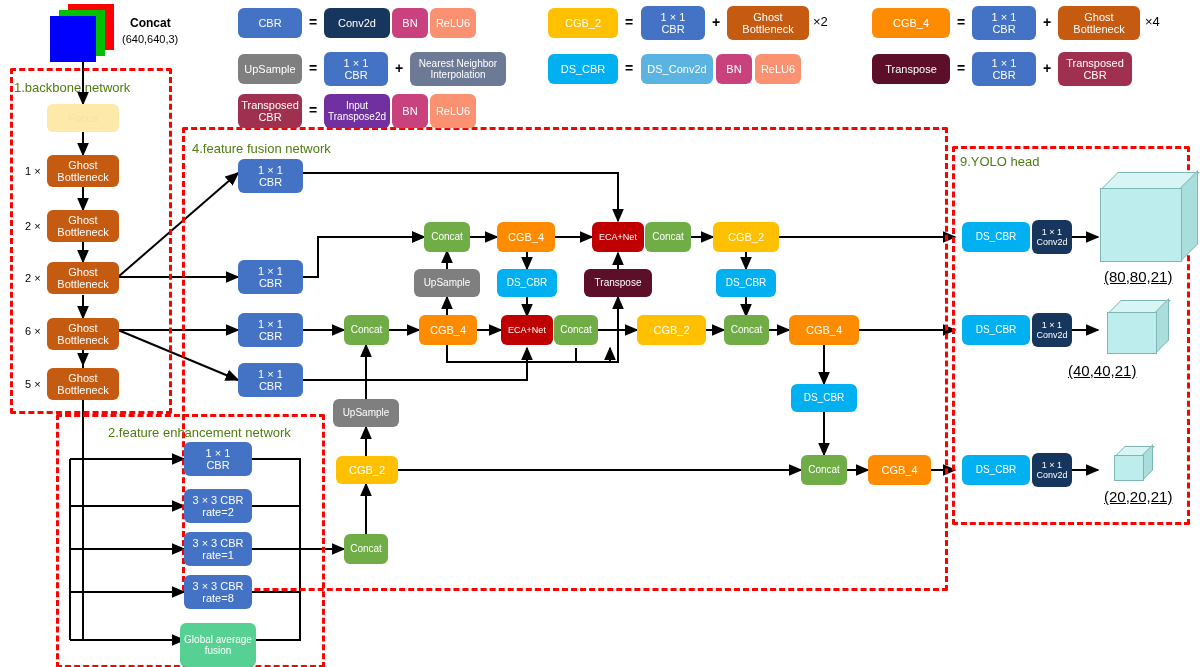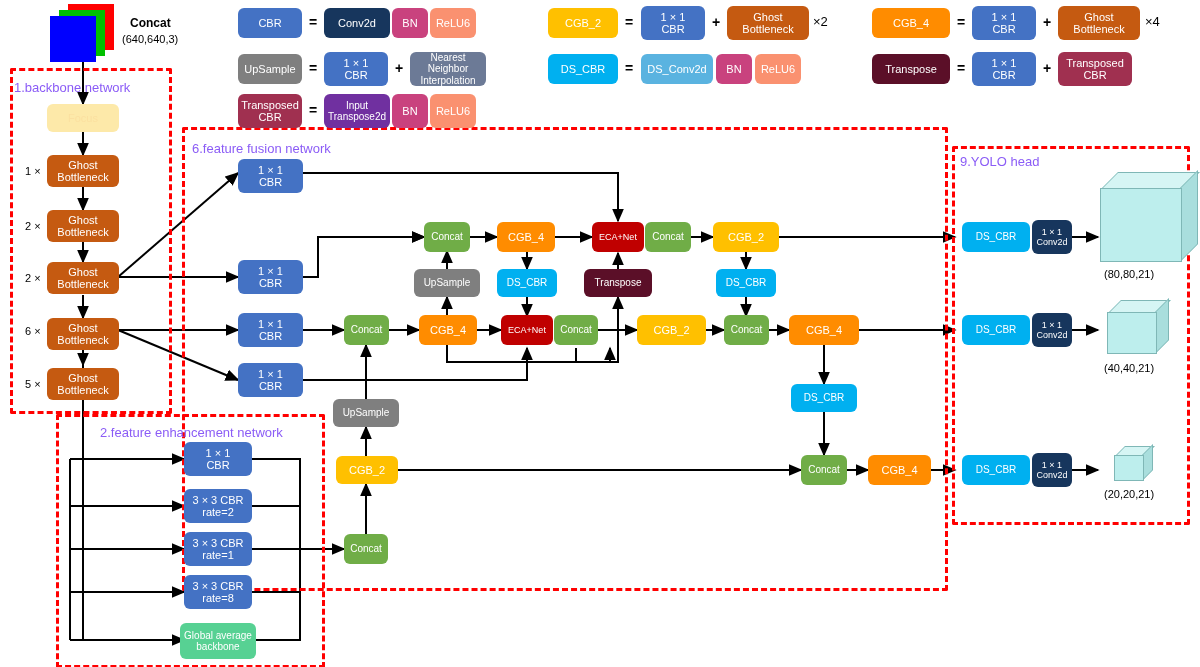--- a/index.html
+++ b/index.html
@@ -7,38 +7,38 @@
        font-family:"Liberation Sans","DejaVu Sans",sans-serif;}
   #stage{position:absolute;left:0;top:0;width:1200px;height:667px;}
   svg#wires{position:absolute;left:0;top:0;width:1200px;height:667px;pointer-events:none;}
 
   .box{position:absolute;border-radius:6px;display:flex;align-items:center;justify-content:center;
        text-align:center;color:#fff;font-size:11px;line-height:1.12;box-sizing:border-box;
        padding:1px 2px;z-index:4;}
   .box .l2{display:block;}
 
   .grp{position:absolute;border:3px dashed #ff0000;border-radius:2px;z-index:1;background:transparent;}
-  .grp-label{position:absolute;color:#8b5cf6;font-size:13px;z-index:6;white-space:nowrap;}
+  .grp-label{position:absolute;color:#4d7c0f;font-size:13px;z-index:6;white-space:nowrap;}
 
   .plain{position:absolute;color:#000;font-size:11px;z-index:6;white-space:nowrap;}
   .plain.bold{font-weight:bold;font-size:12px;}
   .eq{position:absolute;color:#000;font-size:14px;font-weight:bold;z-index:6;}
   .mult{position:absolute;color:#000;font-size:13px;z-index:6;}
   .cnt{position:absolute;color:#000;font-size:11px;z-index:6;}
 
   
   .rgb{position:absolute;z-index:3;}
   .rgb i{position:absolute;display:block;width:46px;height:46px;}
 
   
   .cube{position:absolute;z-index:3;}
   .cube .fc{position:absolute;background:#bdeeed;border:1px solid #7fb7b6;}
   .cube .tp{position:absolute;background:#d6f5f4;border:1px solid #7fb7b6;}
   .cube .sd{position:absolute;background:#a9dedd;border:1px solid #7fb7b6;}
-  .cap{position:absolute;color:#000;font-size:11px;z-index:6;white-space:nowrap;}
+  .cap{position:absolute;color:#000;font-size:15px;z-index:6;white-space:nowrap;text-decoration:underline;}
 </style>
 </head>
 <body>
 
 <div id="stage">
 
   <svg id="wires" viewBox="0 0 1200 667">
     <defs>
       <marker id="ah" markerWidth="7" markerHeight="7" refX="6.2" refY="3" orient="auto">
         <path d="M0,0 L7,3 L0,6 z" fill="#000"></path>
@@ -149,24 +149,24 @@
       <path d="M447,345 L447,362 L610,362 L610,348" marker-end="url(#ah)"></path>
 
       <path d="M576,348 L576,362 L618,362 L618,297" marker-end="url(#ah)"></path>
     </g>
   </svg>
 
   <div class="grp" style="left:10px;top:68px;width:156px;height:340px;"></div>
   <div class="grp-label" style="left:14px;top:80px;">1.backbone network</div>
 
   <div class="grp" style="left:56px;top:414px;width:263px;height:248px;"></div>
-  <div class="grp-label" style="left:100px;top:425px;">2.feature enhancement network</div>
+  <div class="grp-label" style="left:108px;top:425px;">2.feature enhancement network</div>
 
   <div class="grp" style="left:182px;top:127px;width:760px;height:458px;"></div>
-  <div class="grp-label" style="left:192px;top:141px;">6.feature fusion network</div>
+  <div class="grp-label" style="left:192px;top:141px;">4.feature fusion network</div>
 
   <div class="grp" style="left:952px;top:146px;width:232px;height:373px;"></div>
   <div class="grp-label" style="left:960px;top:154px;">9.YOLO head</div>
 
   <div class="rgb" style="left:50px;top:4px;width:70px;height:60px;">
     <i style="left:18px;top:0px;background:#ff0000;"></i>
     <i style="left:9px;top:6px;background:#00c000;"></i>
     <i style="left:0px;top:12px;background:#0000ff;"></i>
   </div>
   <div class="plain bold" style="left:130px;top:16px;">Concat</div>
@@ -178,21 +178,21 @@
   <div class="box" style="left:392px;top:8px;width:36px;height:30px;background:#c9427e;">BN</div>
   <div class="box" style="left:430px;top:8px;width:46px;height:30px;background:#fa9170;">ReLU6</div>
 
   <div class="box" style="left:238px;top:54px;width:64px;height:30px;background:#7f7f7f;">UpSample</div>
   <div class="eq" style="left:309px;top:60px;">=</div>
   <div class="box" style="left:324px;top:52px;width:64px;height:34px;background:#4472c4;flex-direction:column;">
     <span>1 × 1</span>
     <span class="l2">CBR</span>
   </div>
   <div class="eq" style="left:395px;top:60px;">+</div>
-  <div class="box" style="left:410px;top:52px;width:76px;height:34px;background:#6c7a96;flex-direction:column;font-size:10px;">
+  <div class="box" style="left:410px;top:52px;width:96px;height:34px;background:#6c7a96;flex-direction:column;font-size:10px;">
     <span>Nearest Neighbor</span>
     <span class="l2">Interpolation</span>
   </div>
 
   <div class="box" style="left:238px;top:94px;width:64px;height:34px;background:#a03050;flex-direction:column;">
     <span>Transposed</span>
     <span class="l2">CBR</span>
   </div>
   <div class="eq" style="left:309px;top:102px;">=</div>
   <div class="box" style="left:324px;top:94px;width:66px;height:34px;background:#7030a0;flex-direction:column;font-size:10px;">
@@ -287,23 +287,23 @@
     <span class="l2">rate=2</span>
   </div>
   <div class="box" style="left:184px;top:532px;width:68px;height:34px;background:#4472c4;flex-direction:column;">
     <span>3 × 3 CBR</span>
     <span class="l2">rate=1</span>
   </div>
   <div class="box" style="left:184px;top:575px;width:68px;height:34px;background:#4472c4;flex-direction:column;">
     <span>3 × 3 CBR</span>
     <span class="l2">rate=8</span>
   </div>
-  <div class="box" style="left:180px;top:623px;width:76px;height:36px;background:#57d193;flex-direction:column;font-size:10px;">
+  <div class="box" style="left:180px;top:623px;width:76px;height:44px;background:#57d193;flex-direction:column;font-size:10px;">
     <span>Global average</span>
-    <span class="l2">backbone</span>
+    <span class="l2">fusion</span>
   </div>
 
   <div class="box" style="left:344px;top:534px;width:44px;height:30px;background:#70ad47;font-size:10px;">Concat</div>
   <div class="box" style="left:336px;top:456px;width:62px;height:28px;background:#ffc000;">CGB_2</div>
   <div class="box" style="left:333px;top:399px;width:66px;height:28px;background:#7f7f7f;font-size:10px;">UpSample</div>
 
   <div class="box" style="left:238px;top:159px;width:65px;height:34px;background:#4472c4;flex-direction:column;">
     <span>1 × 1</span>
     <span class="l2">CBR</span>
   </div>
@@ -357,21 +357,21 @@
   <div class="box" style="left:962px;top:315px;width:68px;height:30px;background:#00b0f0;font-size:10px;">DS_CBR</div>
   <div class="box" style="left:1032px;top:313px;width:40px;height:34px;background:#17365d;flex-direction:column;font-size:9px;">
     <span>1 × 1</span>
     <span class="l2">Conv2d</span>
   </div>
   <div class="cube" style="left:1107px;top:300px;width:62px;height:62px;">
     <div class="tp" style="left:0px;top:0px;width:48px;height:12px;transform:skewX(-45deg);transform-origin:bottom left;"></div>
     <div class="sd" style="left:48px;top:12px;width:12px;height:40px;transform:skewY(-45deg);transform-origin:top left;"></div>
     <div class="fc" style="left:0px;top:12px;width:48px;height:40px;"></div>
   </div>
-  <div class="cap" style="left:1104px;top:362px;">(40,40,21)</div>
+  <div class="cap" style="left:1068px;top:362px;">(40,40,21)</div>
 
   <div class="box" style="left:962px;top:455px;width:68px;height:30px;background:#00b0f0;font-size:10px;">DS_CBR</div>
   <div class="box" style="left:1032px;top:453px;width:40px;height:34px;background:#17365d;flex-direction:column;font-size:9px;">
     <span>1 × 1</span>
     <span class="l2">Conv2d</span>
   </div>
   <div class="cube" style="left:1114px;top:446px;width:42px;height:42px;">
     <div class="tp" style="left:0px;top:0px;width:28px;height:9px;transform:skewX(-45deg);transform-origin:bottom left;"></div>
     <div class="sd" style="left:28px;top:9px;width:9px;height:24px;transform:skewY(-45deg);transform-origin:top left;"></div>
     <div class="fc" style="left:0px;top:9px;width:28px;height:24px;"></div>

